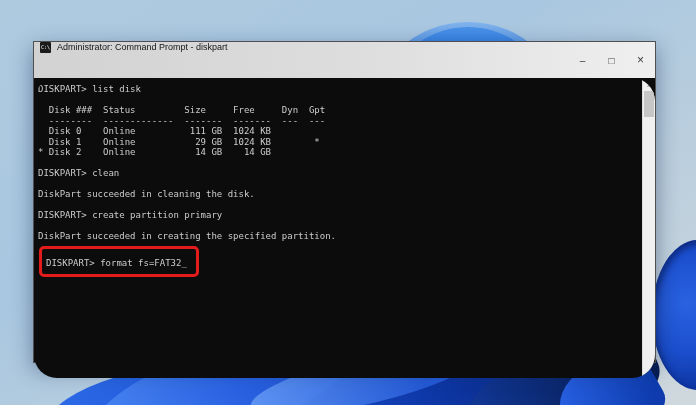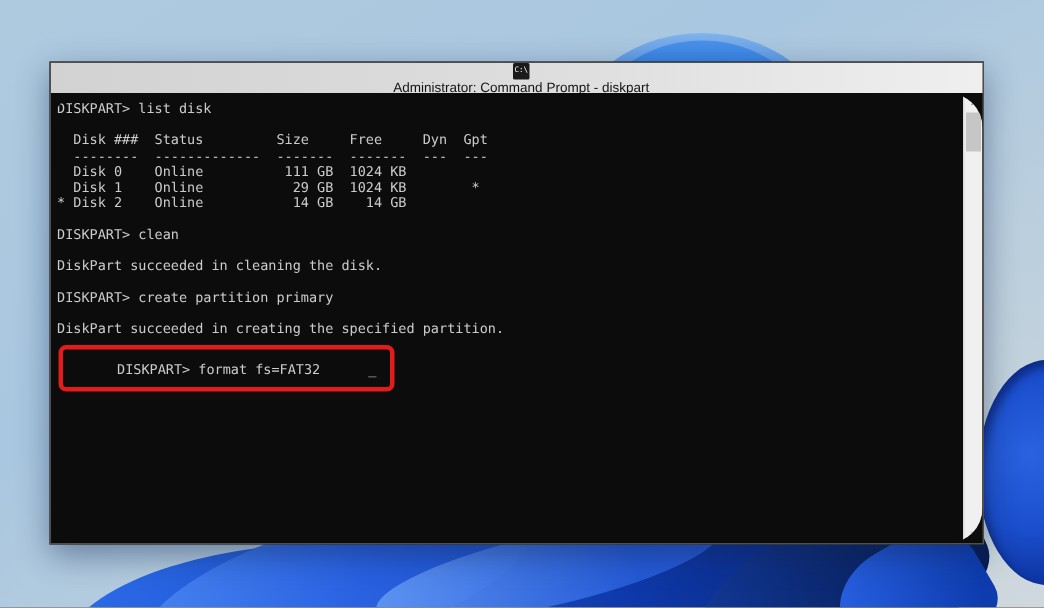--- a/index.html
+++ b/index.html
@@ -44,23 +44,22 @@
         border-radius:50% 50% 30% 70%;
         background:linear-gradient(120deg, #2a63e6 0%, #0e3cae 85%); }
 
   
   .window {
     position:absolute; left:33px; top:41px; width:623px; height:322px; z-index:10;
     border:1px solid #4f4f4f; background:#0c0c0c;
     box-shadow:0 7px 20px rgba(15,35,75,.45);
   }
   .titlebar {
-    height:20px; display:flex; align-items:center;
+    height:36px; display:flex; align-items:flex-start;
     background:linear-gradient(to right, #d2d2d2 0%, #dedede 55%, #efefef 100%);
-    flex-direction:column;
   }
   .cmd-icon {
     width:11px; height:11px; margin-left:6px; background:#1a1a1a; border-radius:1px;
     color:#fff; font-family:"DejaVu Sans Mono", monospace; font-size:5px; line-height:11px;
     text-align:left; padding-left:1px; overflow:hidden; flex:0 0 auto;
   }
   .title { font-size:9px; color:#141414; margin-left:6px; white-space:nowrap; }
   .controls { margin-left:auto; display:flex; height:100%; }
   .ctrl { width:29px; height:100%; display:flex; align-items:center; justify-content:center;
           font-size:10px; color:#3c3c3c; cursor:default; }
@@ -72,21 +71,21 @@
   pre.output {
     font-family:"DejaVu Sans Mono", monospace; font-size:9px; line-height:10.5px;
     color:#cccccc; white-space:pre;
   }
   .format-line { margin-top:4px; }
   .highlight-box {
     display:inline-block; border:3px solid #e31b1b; border-radius:5px;
     padding:3px 9px 4px 4px; margin-left:1px;
   }
   .cmdline, .cursor {
-    font-family:"DejaVu Sans Mono", monospace; font-size:9px; line-height:10.5px; color:#cccccc;margin-left:32px;
+    font-family:"DejaVu Sans Mono", monospace; font-size:9px; line-height:10.5px; color:#cccccc;
   }
 
   
   .scrollbar {
     position:absolute; top:0; right:0; bottom:0; width:13px;
     background:#f0f0f0; border-left:1px solid #dcdcdc;
   }
   .sb-arrow { position:absolute; left:0; right:0; height:12px; display:flex;
               align-items:center; justify-content:center; font-size:6px; color:#404040; }
   .sb-up { top:0; } .sb-down { bottom:0; }

